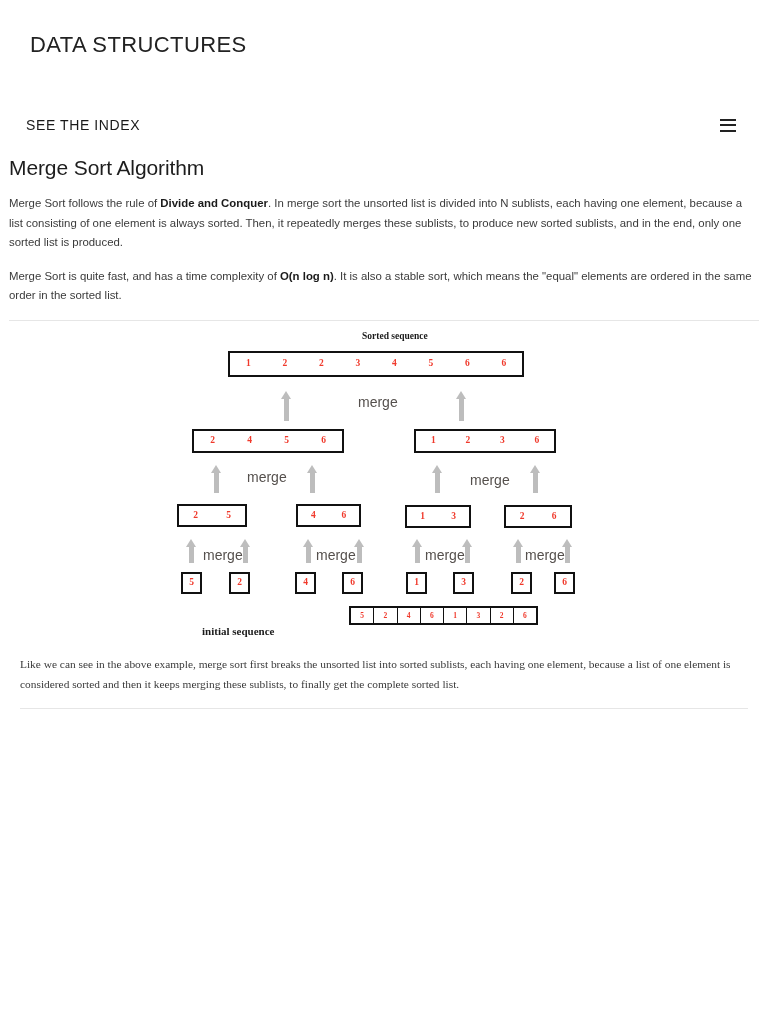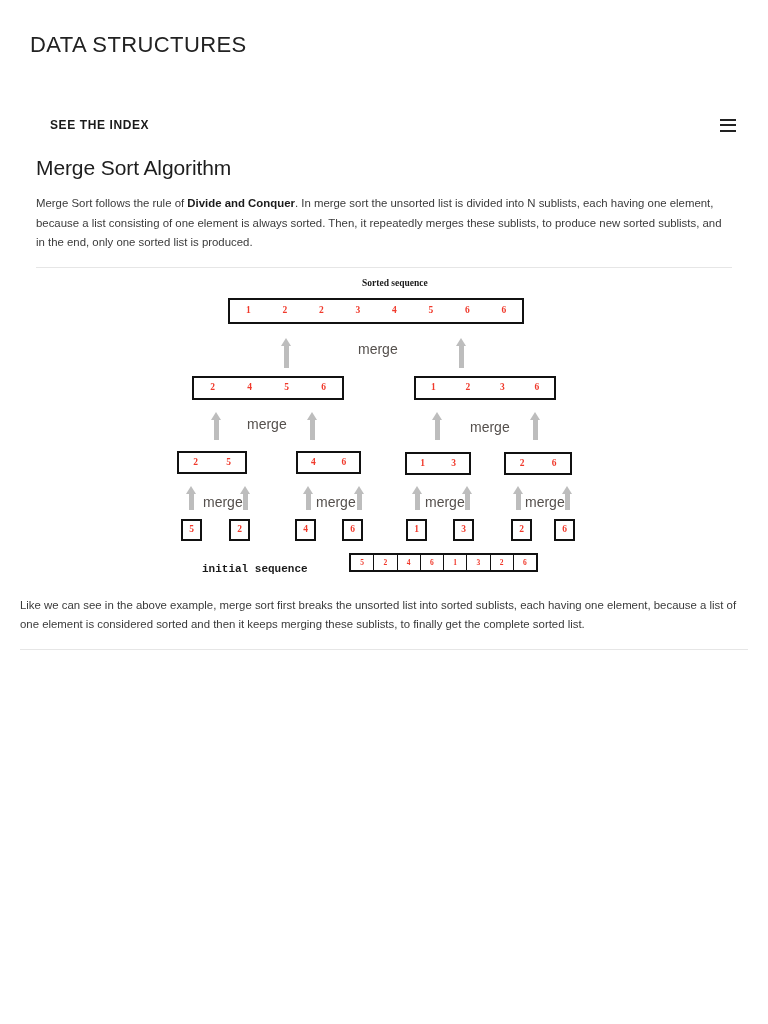--- a/index.html
+++ b/index.html
@@ -36,29 +36,29 @@
   }
 
   
   .index-bar {
     position: relative;
     margin: 48px 20px 0 20px;
     height: 38px;
     display: flex; align-items: center; justify-content: space-between;
   }
   .see-index {
-    font-size: 12px; font-weight: bold; letter-spacing: 0.6px;
-    color: #1a1a1a; padding-left: 6px; margin-left: 24px;
+    font-size: 14px; font-weight: normal; letter-spacing: 0.6px;
+    color: #1a1a1a; padding-left: 6px;
   }
   .hamburger { width: 16px; height: 13px; display:flex; flex-direction:column;
     justify-content: space-between; cursor: pointer; margin-right: 12px;}
   .hamburger i { display:block; height: 2px; background:#222; width:100%; }
 
   
-  .article { margin: 0 36px; padding-top: 12px; }
+  .article { margin: 0 9px; padding-top: 12px; }
   h1.post-title {
     font-size: 21px; font-weight: 400; color: #1d1d1d;
     margin: 0 0 14px 0; letter-spacing: -0.1px;
   }
   p.body-text {
     font-size: 11.4px; line-height: 1.72; color: #3a3a3a;
     margin: 0 0 14px 0; text-align: left;
   }
   p.body-text b { color: #1a1a1a; font-weight: bold; }
 
@@ -108,21 +108,21 @@
   }
   .arrow .head {
     position:absolute; left: 0; top: 0;
     width: 0; height: 0;
     border-left: 5.5px solid transparent;
     border-right: 5.5px solid transparent;
     border-bottom: 8px solid #bdbdbd;
   }
 
   
-  .bottom-note { margin: 10px 20px 0 20px; }
+  .bottom-note { margin: 16px 20px 0 20px; font-family: Liberation Serif, serif; }
 </style>
 </head>
 <body>
 
 <div class="page">
 
 
   <div class="category-title">DATA STRUCTURES</div>
 
   <div class="index-bar">
@@ -132,20 +132,21 @@
       <i></i>
       <i></i>
     </div>
   </div>
 
   <div class="article">
     <h1 class="post-title">Merge Sort Algorithm</h1>
 
     <p class="body-text"><span>Merge Sort follows the rule of </span><b>Divide and Conquer</b><span>. In merge sort the unsorted list is divided into N sublists, each having one element, because a list consisting of one element is always sorted. Then, it repeatedly merges these sublists, to produce new sorted sublists, and in the end, only one sorted list is produced.</span></p>
 
+    <p class="body-text"><span>Merge Sort is quite fast, and has a time complexity of </span><b>O(n log n)</b><span>. It is also a stable sort, which means the "equal" elements are ordered in the same order in the sorted list.</span></p>
 
     <div class="divider"></div>
 
   </div>
 
   <div class="diagram-wrap">
     <div class="diagram" id="diagram-canvas">
         <div class="dlabel sorted" style="left: 362px; top: 10px;">Sorted sequence</div>
         <div class="dbox" style="left: 228px; top: 30px; width: 296px; height: 26px;">
           <span>1</span>
@@ -265,21 +266,21 @@
         </div>
         <div class="dbox single" style="left: 453px; top: 251px; width: 21px; height: 22px;">
           <span>3</span>
         </div>
         <div class="dbox single" style="left: 511px; top: 251px; width: 21px; height: 22px;">
           <span>2</span>
         </div>
         <div class="dbox single" style="left: 554px; top: 251px; width: 21px; height: 22px;">
           <span>6</span>
         </div>
-        <div class="dlabel initial" style="left: 202px; top: 295px; font-family: Liberation Mono, monospace;">initial sequence</div>
+        <div class="dlabel initial" style="left: 202px; top: 304px;">initial sequence</div>
         <div class="dbox strip" style="left: 349px; top: 285px; width: 189px; height: 19px;">
           <div class="cell">
             <span>5</span>
           </div>
           <div class="cell">
             <span>2</span>
           </div>
           <div class="cell">
             <span>4</span>
           </div>

